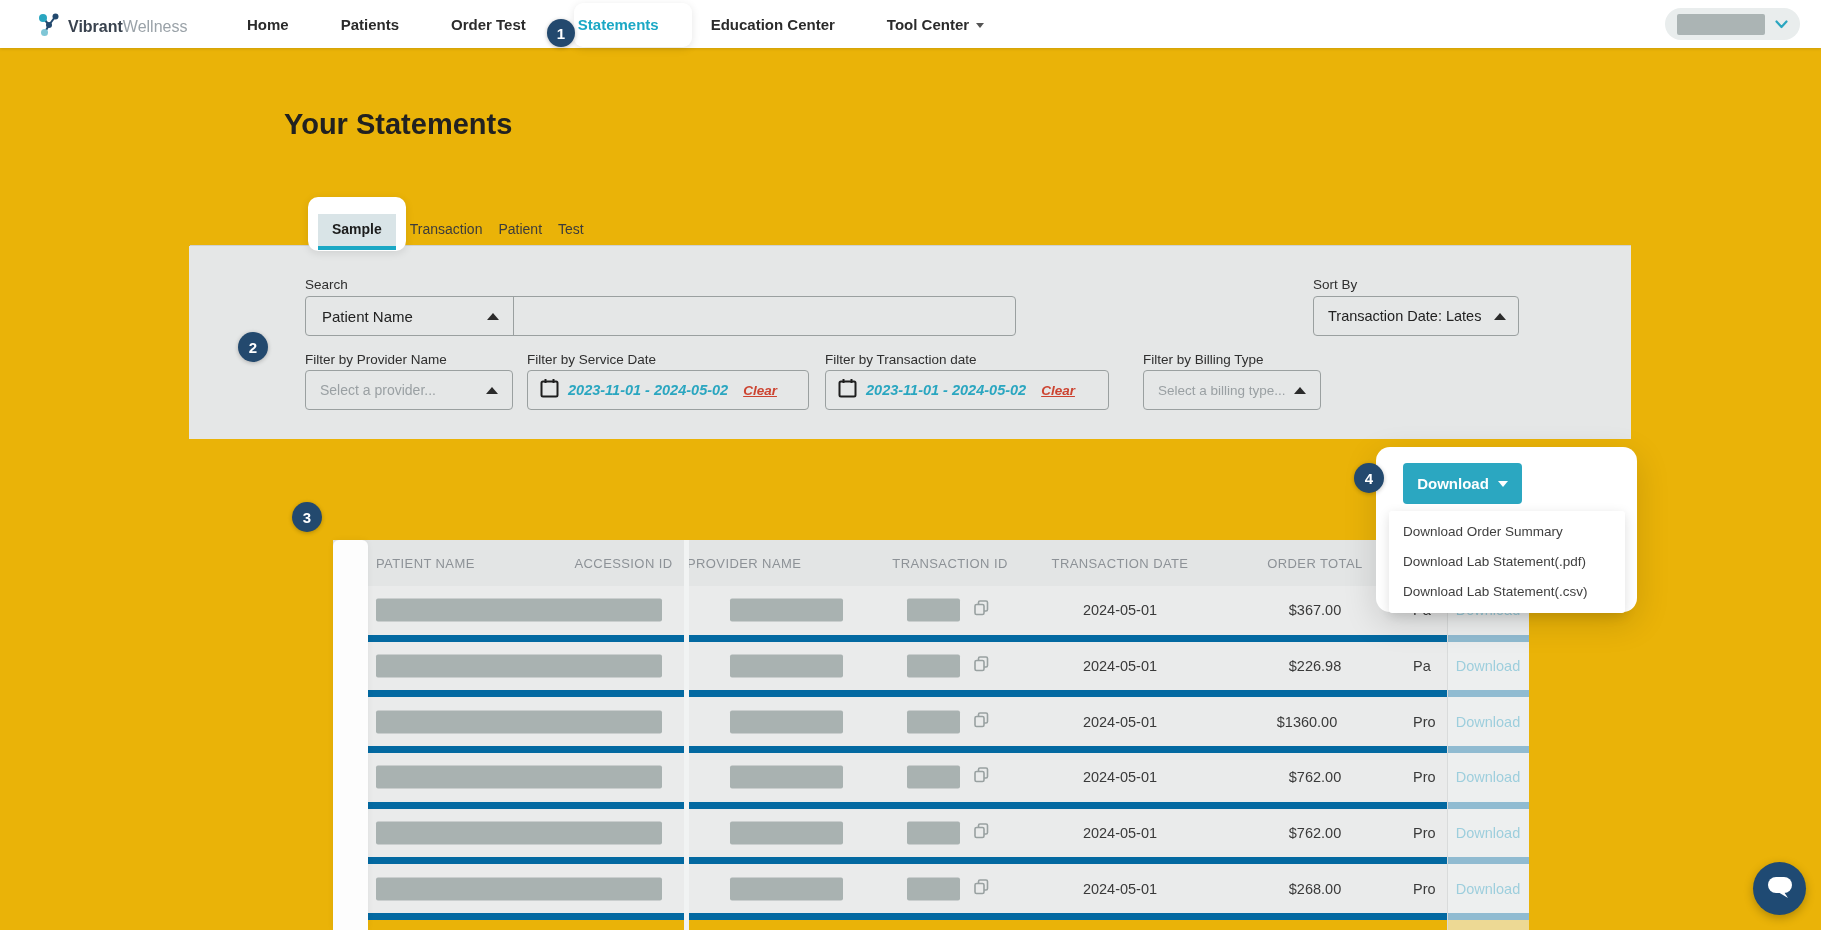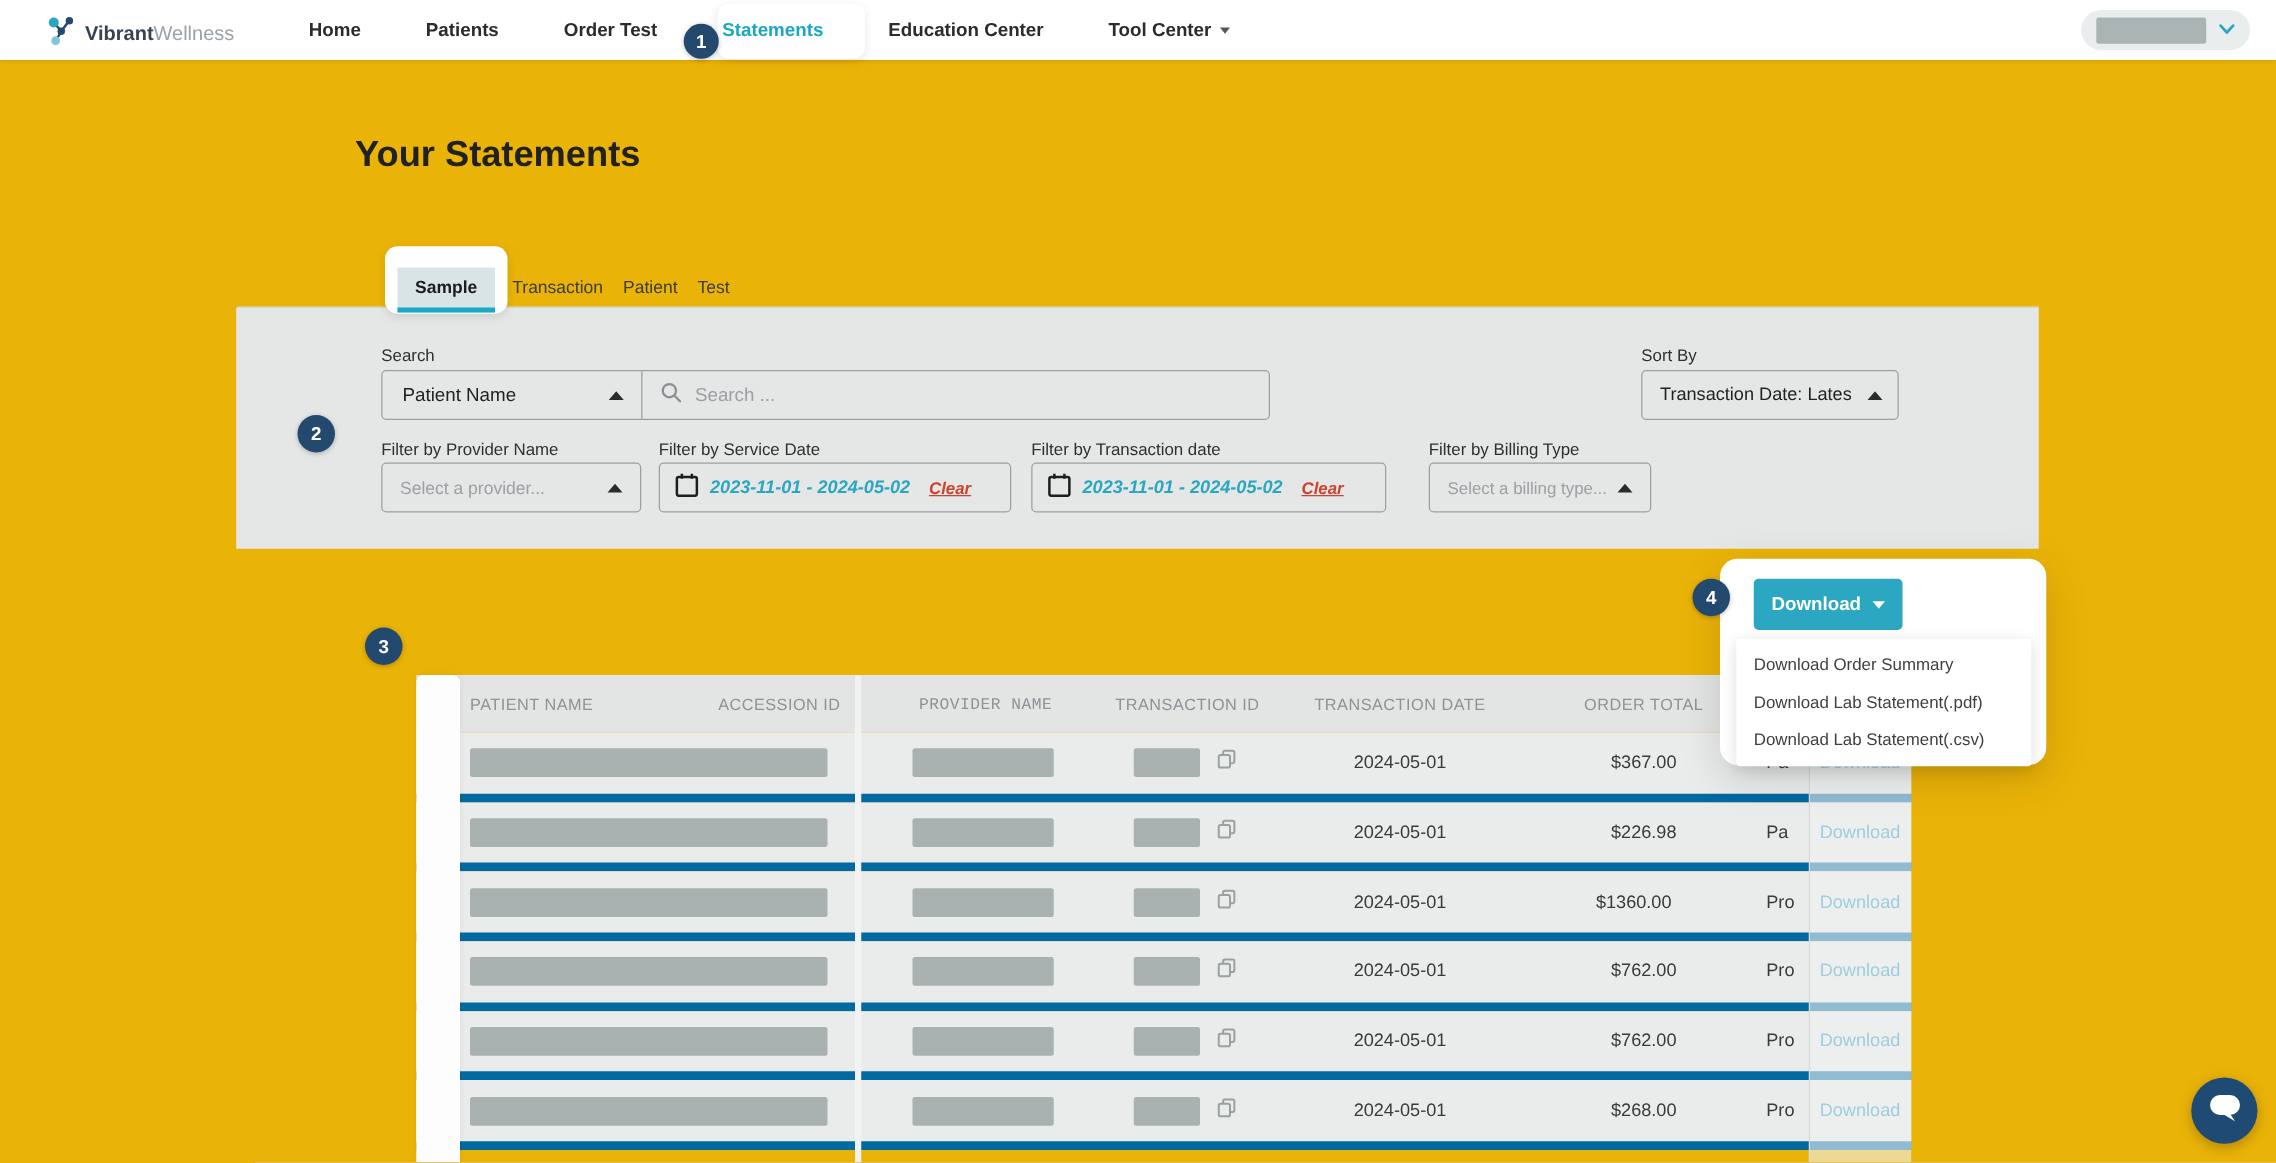--- a/index.html
+++ b/index.html
@@ -159,29 +159,20 @@
   <div class="tabs-divider"></div>
 
   <div class="filter-panel">
     <div class="f-label" style="left:116px; top:31px;">Search</div>
 
     <div class="f-box combo">
       <div class="combo-left">
         <span class="val">Patient Name</span>
         <span class="tri-up"></span>
       </div>
-      <div class="combo-right">
-        <span>
-          <svg width="18" height="18" viewBox="0 0 18 18">
-              <circle cx="7.5" cy="7.5" r="5.3" fill="none" stroke="#8a8f93" stroke-width="1.8"></circle>
-              <line x1="11.6" y1="11.6" x2="16" y2="16" stroke="#8a8f93" stroke-width="1.8" stroke-linecap="round"></line>
-            </svg>
-        </span>
-        <input type="text" placeholder="Search ..." style="">
-      </div>
     </div>
 
     <div class="f-label" style="left:1124px; top:31px;">Sort By</div>
     <div class="f-box sort-box">
       <span class="sort-val">Transaction Date: Lates</span>
       <span class="tri-up" style="margin-left:-8px;"></span>
     </div>
 
     <div class="f-label" style="left:116px; top:106px;">Filter by Provider Name</div>
     <div class="f-box sel" style="left:116px; top:124px; width:208px;">
@@ -226,21 +217,21 @@
     <div class="thead">
       <div style="width:35px; position:relative; height:100%;">
         <div class="head-check">
           <svg width="15" height="13" viewBox="0 0 18 15">
               <path d="M2 8 l5 5 L16 2" fill="none" stroke="#fff" stroke-width="3.2" stroke-linecap="round" stroke-linejoin="round"></path>
             </svg>
         </div>
       </div>
       <div class="th" style="width:192px; padding-left:8px;">PATIENT NAME</div>
       <div class="th" style="width:127px; text-align:center;">ACCESSION ID</div>
-      <div class="th" style="width:203px; text-align:center;font-family:Liberation Mono, monospace;">PROVIDER NAME</div>
+      <div class="th" style="width:203px; text-align:left;">PROVIDER NAME</div>
       <div class="th" style="width:120px; text-align:center;">TRANSACTION ID</div>
       <div class="th" style="width:220px; text-align:center;">TRANSACTION DATE</div>
       <div class="th" style="width:170px; text-align:center;">ORDER TOTAL</div>
     </div>
     <div class="rows">
   <div class="row">
     <div class="row-check">
       <svg width="15" height="13" viewBox="0 0 18 15">
               <path d="M2 8 l5 5 L16 2" fill="none" stroke="#fff" stroke-width="3.2" stroke-linecap="round" stroke-linejoin="round"></path>
             </svg>

